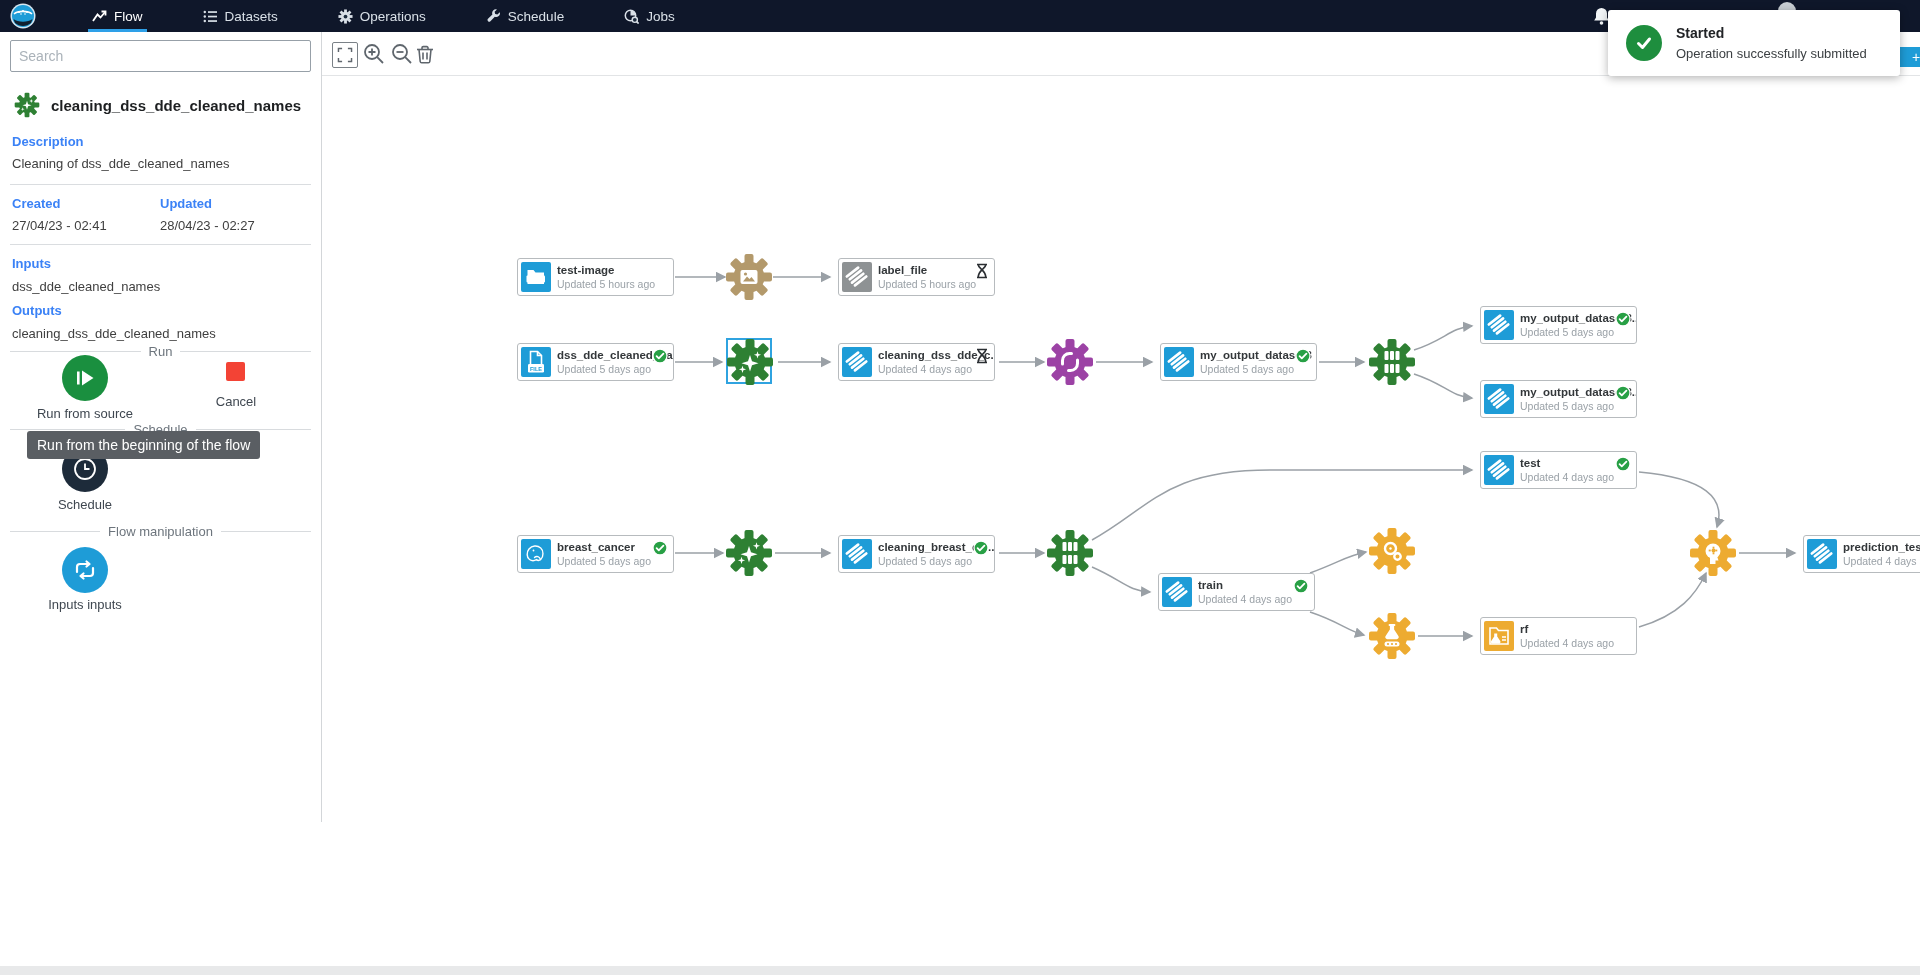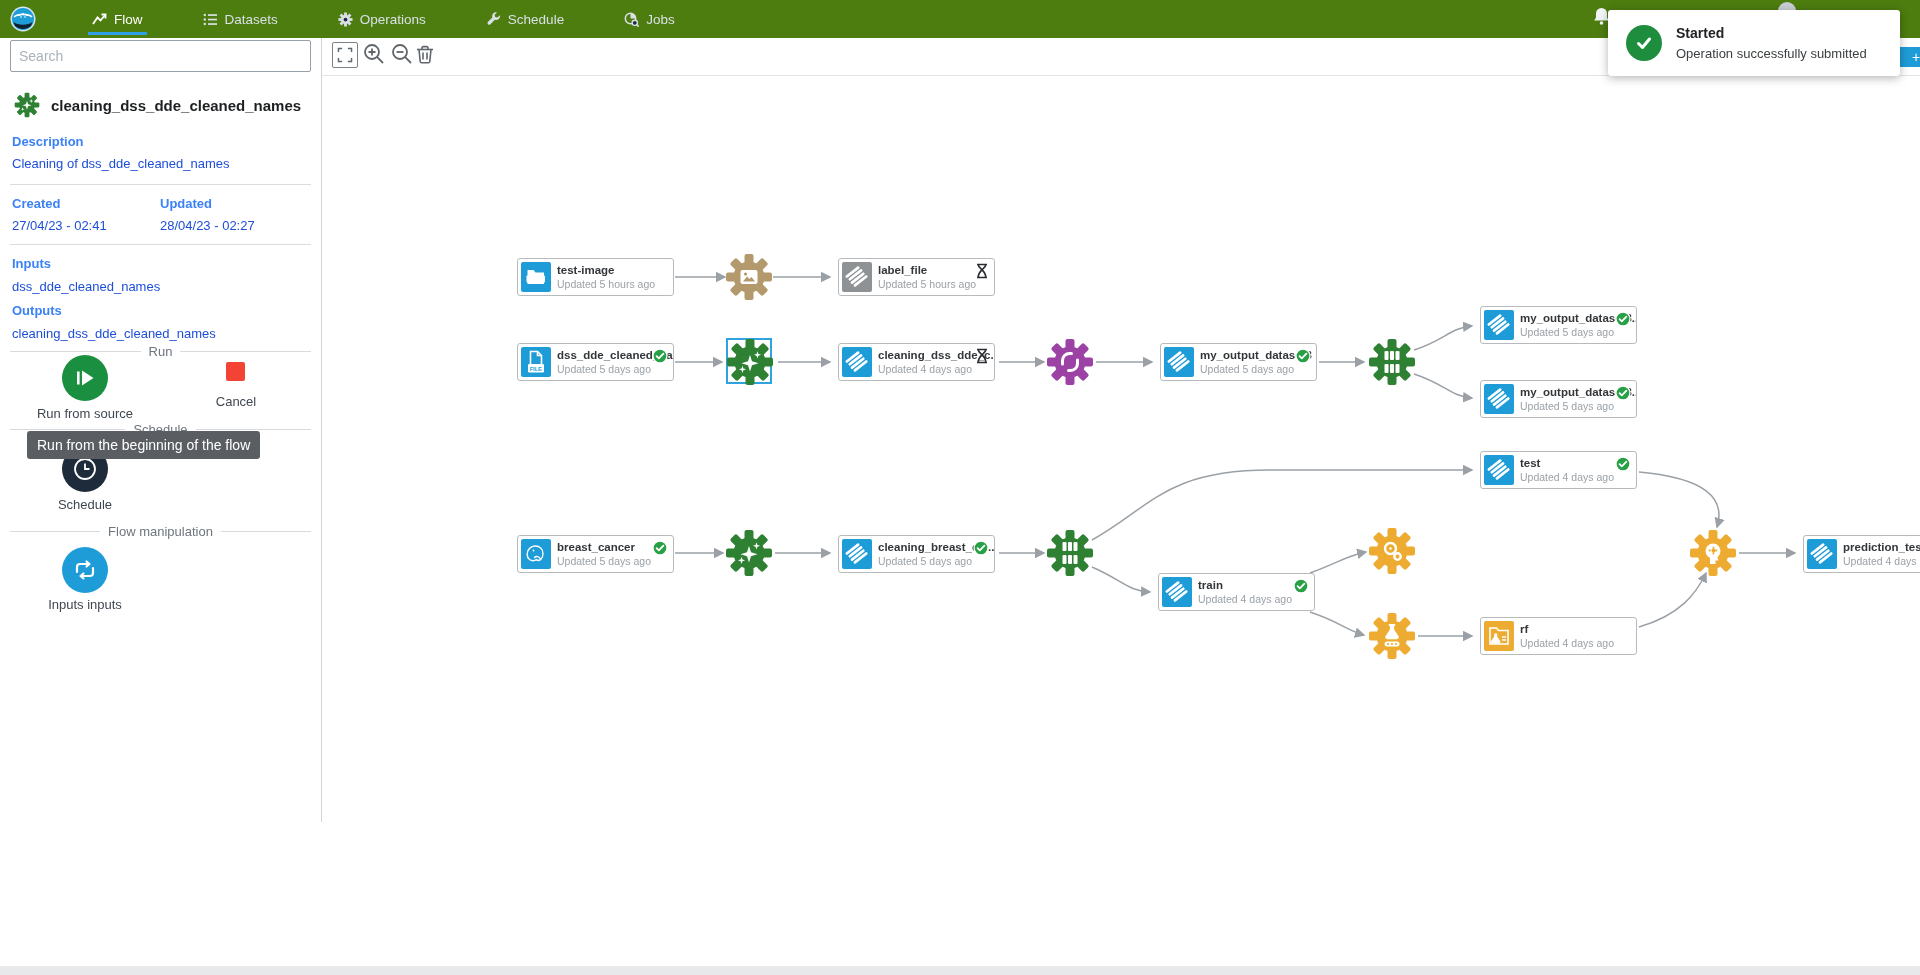--- a/index.html
+++ b/index.html
@@ -1,18 +1,18 @@
 <!DOCTYPE html>
 <html><head>
 <meta charset="utf-8">
 <style>
   html,body{margin:0;padding:0;width:1920px;height:975px;overflow:hidden;background:#fff;
     font-family:"Liberation Sans","DejaVu Sans",sans-serif;}
   
-  #navbar{position:absolute;left:0;top:0;width:1920px;height:38px;background:#4d7c0f;z-index:10;
+  #navbar{position:absolute;left:0;top:0;width:1920px;height:32px;background:#0f172a;z-index:10;
     display:flex;align-items:center;text-align:center;}
   #logo{width:26px;height:26px;margin-left:10px;flex:none;}
   .nav-item{display:flex;align-items:center;gap:7px;color:#d9e0e7;font-size:13.5px;height:32px;
     padding:0 4px;margin-left:52px;position:relative;cursor:pointer;}
   .nav-item.active{color:#ffffff;}
   .nav-item.active::after{content:"";position:absolute;left:0;right:0;bottom:0;height:3px;background:#2ea0e8;}
   .nav-icon{width:15px;height:15px;flex:none;}
   #bell{position:absolute;left:1592px;top:6px;z-index:12;}
   #avatar{position:absolute;left:1778px;top:2px;width:18px;height:18px;border-radius:50%;
     background:#c9cfd4;z-index:12;}
@@ -21,21 +21,21 @@
   
   #sidebar{position:absolute;left:0;top:32px;width:321px;height:790px;background:#fff;
     border-right:1px solid #d3d6d9;z-index:5;}
   #search{position:absolute;left:10px;top:8px;width:283px;height:30px;border:1px solid #97a0a8;
     border-radius:2px;font-size:14px;color:#333;padding:0 8px;outline:none;
     font-family:"Liberation Sans","DejaVu Sans",sans-serif;}
   #search::placeholder{color:#aab2b9;}
   .proj-head{position:absolute;left:12px;top:58px;display:flex;align-items:center;gap:9px;}
   .proj-title{font-size:15px;font-weight:bold;color:#1d1f21;}
   .sb-label{position:absolute;font-size:13px;font-weight:bold;color:#3b82f6;}
-  .sb-value{position:absolute;font-size:13px;color:#1d4ed8;}
+  .sb-value{position:absolute;font-size:13px;color:#404040;}
   .sb-div{position:absolute;left:10px;right:10px;height:1px;background:#dadde0;}
   .section{position:absolute;left:10px;right:10px;display:flex;align-items:center;gap:8px;
     color:#6d757d;font-size:13px;}
   .section::before,.section::after{content:"";flex:1;height:1px;background:#d8dbde;}
   .circle-btn{position:absolute;width:46px;height:46px;border-radius:50%;display:flex;
     align-items:center;justify-content:center;cursor:pointer;}
   .btn-label{position:absolute;font-size:13px;color:#3f4750;text-align:center;}
   #cancel-sq{position:absolute;left:226px;top:330px;width:19px;height:19px;background:#f34335;
     border-radius:2px;cursor:pointer;}
   #tooltip{position:absolute;left:27px;top:399px;background:#5a5e63;color:#fff;font-size:14px;

